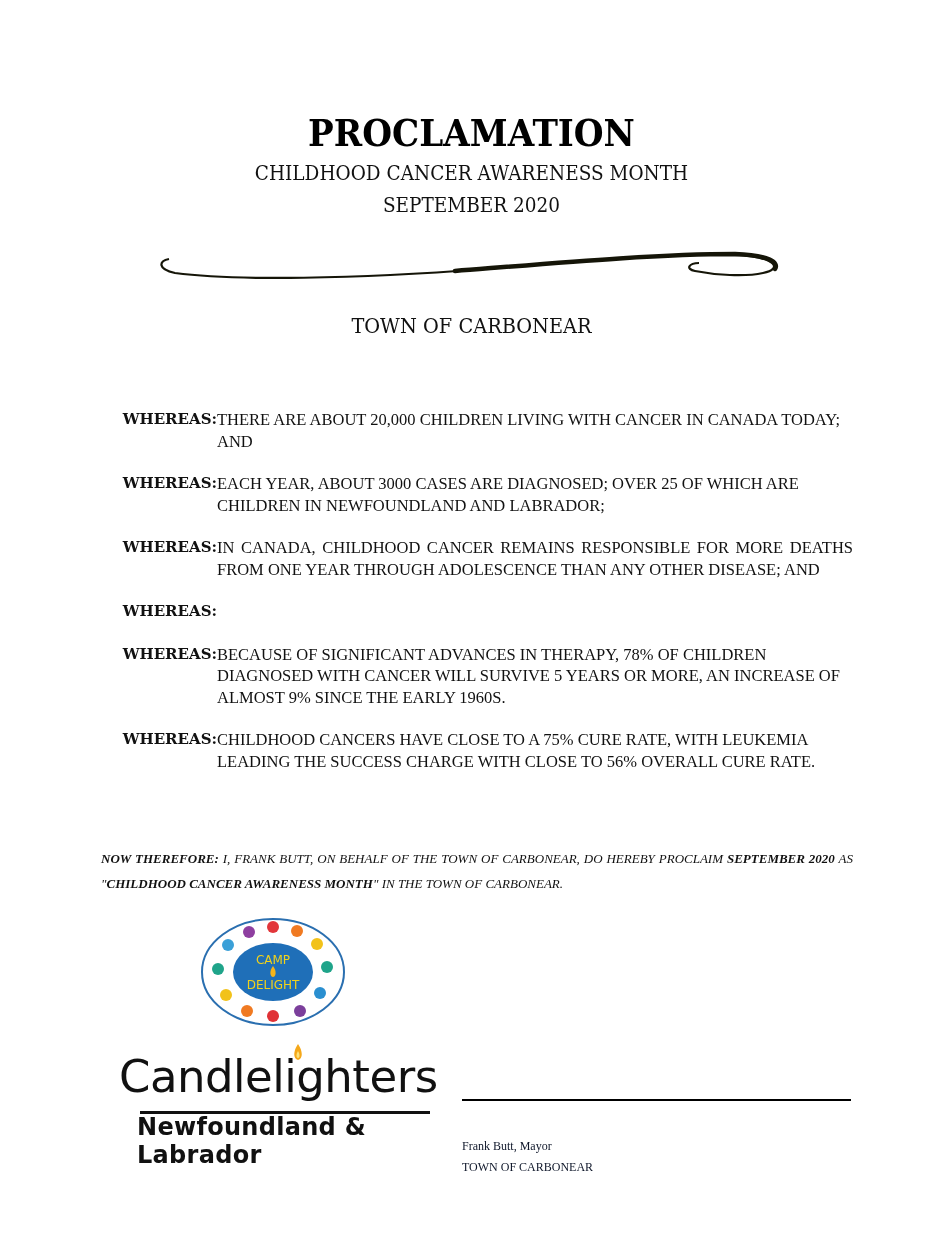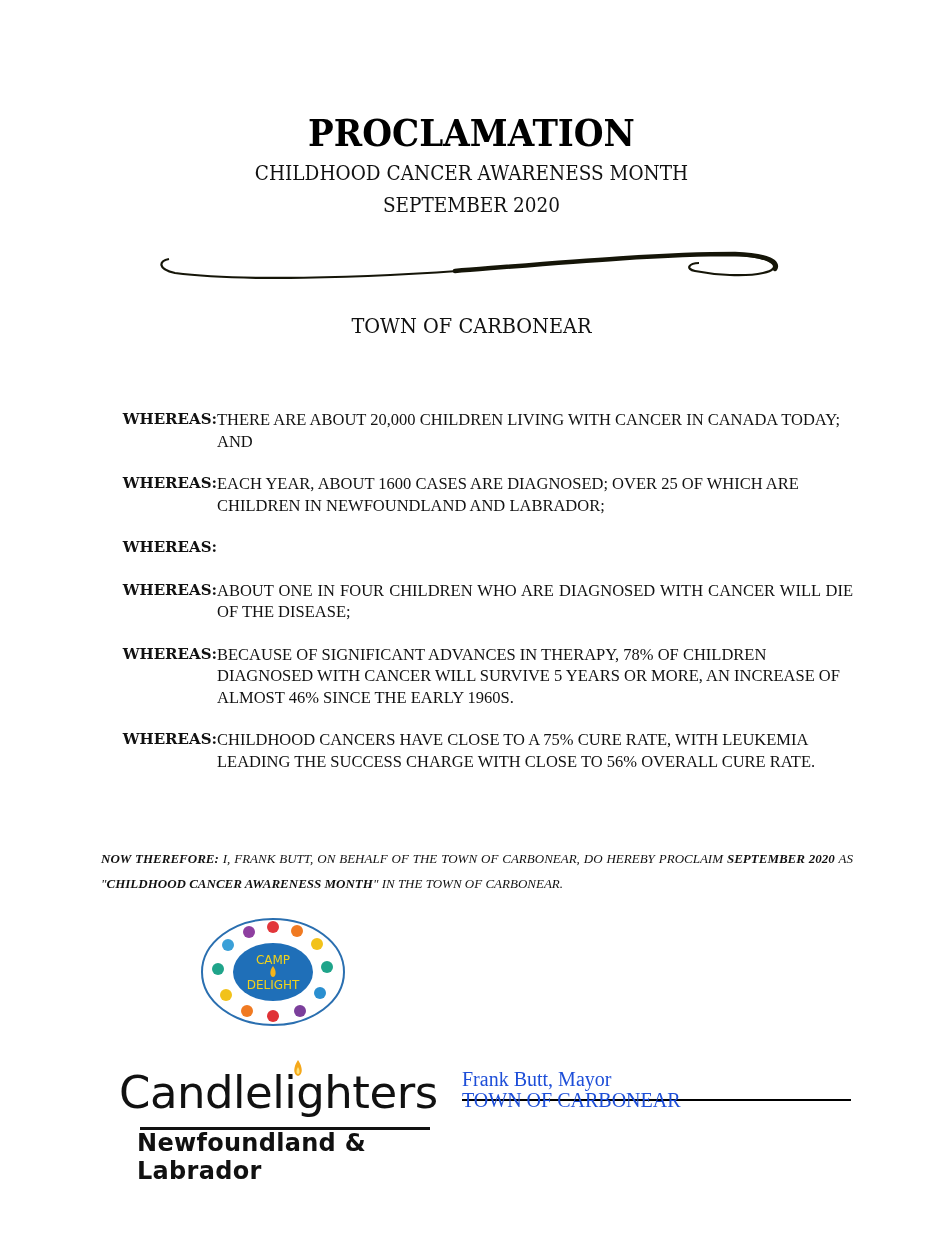--- a/index.html
+++ b/index.html
@@ -10,27 +10,27 @@
     .sub2 { top: 193px; }
     .flourish { position: absolute; left: 155px; top: 245px; width: 630px; height: 40px; }
     .town { position: absolute; left: 0; width: 943px; top: 314px; text-align: center; font-family: "DejaVu Serif", serif; font-size: 21px; transform: scaleX(0.92); }
     .clauses { position: absolute; left: 101px; top: 409px; width: 752px; }
     .clause { display: flex; margin-bottom: 21px; font-size: 15px; line-height: 21.5px; }
     .clause .label { width: 116px; flex: none; font-weight: bold; font-family: "DejaVu Serif", serif; text-align: right; }
     .clause .text { flex: 1; text-align: justify; font-family: "Liberation Serif", serif; font-size: 16.5px; }
     .therefore { position: absolute; left: 101px; top: 846px; width: 752px; font-family: "Liberation Serif", serif; font-size: 13px; line-height: 25px; text-align: justify; font-style: italic; }
     .therefore b { font-family: "Liberation Serif", serif; }
     .camp-logo { position: absolute; left: 200px; top: 917px; width: 146px; height: 110px; }
-    .candle-logo { position: absolute; left: 115px; top: 1043px; width: 330px; height: 95px; margin-top: 16px; }
+    .candle-logo { position: absolute; left: 115px; top: 1043px; width: 330px; height: 95px; }
     .cl-word { position: absolute; left: 4px; top: 4px; font-family: "DejaVu Sans", sans-serif; font-size: 45px; color: #111; letter-spacing: -0.5px; line-height: 60px; }
     .cl-rule { position: absolute; left: 25px; top: 68px; width: 290px; height: 3px; background: #111; }
     .cl-sub { position: absolute; left: 22px; top: 70px; font-family: "DejaVu Sans", sans-serif; font-weight: bold; font-size: 24px; color: #111; letter-spacing: 0.3px; }
     .flame { position: absolute; left: 176px; top: 0px; width: 14px; height: 22px; }
     .sig-line { position: absolute; left: 462px; top: 1099px; width: 389px; height: 2px; background: #000; }
-    .sig-name { position: absolute; left: 462px; top: 1069px; font-family: "Liberation Serif", serif; font-size: 20px; line-height: 21px; color: #1d4ed8; }
+    .sig-name { position: absolute; left: 462px; top: 1136px; font-family: "Liberation Serif", serif; font-size: 12px; line-height: 21px; color: #0f172a; }
   </style>
 </head>
 <body>
 
 <div>
 
   <div class="title">PROCLAMATION</div>
   <div class="subtitle sub1">CHILDHOOD CANCER AWARENESS MONTH</div>
   <div class="subtitle sub2">SEPTEMBER 2020</div>
 
@@ -41,32 +41,32 @@
 
   <div class="town">TOWN OF CARBONEAR</div>
 
   <div class="clauses">
     <div class="clause">
       <span class="label">WHEREAS:</span>
       <span class="text" style="text-align:left">THERE ARE ABOUT 20,000 CHILDREN LIVING WITH CANCER IN CANADA TODAY; AND</span>
     </div>
     <div class="clause">
       <span class="label">WHEREAS:</span>
-      <span class="text" style="text-align:left">EACH YEAR, ABOUT 1600 CASES ARE DIAGNOSED; OVER 25 OF WHICH ARE CHILDREN IN NEWFOUNDLAND AND LABRADOR;</span>
+      <span class="text" style="text-align:left">EACH YEAR, ABOUT 3000 CASES ARE DIAGNOSED; OVER 25 OF WHICH ARE CHILDREN IN NEWFOUNDLAND AND LABRADOR;</span>
+    </div>
+    <div class="clause">
+      <span class="label">WHEREAS:</span>
+      <span class="text">IN CANADA, CHILDHOOD CANCER REMAINS RESPONSIBLE FOR MORE DEATHS FROM ONE YEAR THROUGH ADOLESCENCE THAN ANY OTHER DISEASE; AND</span>
     </div>
     <div class="clause">
       <span class="label">WHEREAS:</span>
     </div>
     <div class="clause">
       <span class="label">WHEREAS:</span>
-      <span class="text">ABOUT ONE IN FOUR CHILDREN WHO ARE DIAGNOSED WITH CANCER WILL DIE OF THE DISEASE;</span>
-    </div>
-    <div class="clause">
-      <span class="label">WHEREAS:</span>
-      <span class="text" style="text-align:left">BECAUSE OF SIGNIFICANT ADVANCES IN THERAPY, 78% OF CHILDREN DIAGNOSED WITH CANCER WILL SURVIVE 5 YEARS OR MORE, AN INCREASE OF ALMOST 46% SINCE THE EARLY 1960S.</span>
+      <span class="text" style="text-align:left">BECAUSE OF SIGNIFICANT ADVANCES IN THERAPY, 78% OF CHILDREN DIAGNOSED WITH CANCER WILL SURVIVE 5 YEARS OR MORE, AN INCREASE OF ALMOST 9% SINCE THE EARLY 1960S.</span>
     </div>
     <div class="clause">
       <span class="label">WHEREAS:</span>
       <span class="text" style="text-align:left">CHILDHOOD CANCERS HAVE CLOSE TO A 75% CURE RATE, WITH LEUKEMIA LEADING THE SUCCESS CHARGE WITH CLOSE TO 56% OVERALL CURE RATE.</span>
     </div>
   </div>
 
   <div class="therefore"><b>NOW THEREFORE:</b><span> I, FRANK BUTT, ON BEHALF OF THE TOWN OF CARBONEAR, DO HEREBY PROCLAIM </span><b>SEPTEMBER 2020</b><span> AS "</span><b>CHILDHOOD CANCER AWARENESS MONTH</b><span>" IN THE TOWN OF CARBONEAR.</span></div>
 
   <svg class="camp-logo" viewBox="0 0 146 110">

